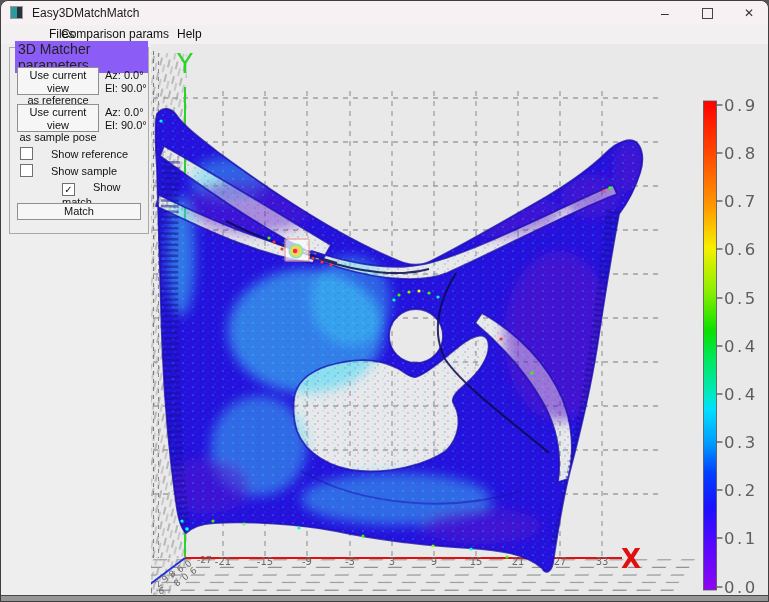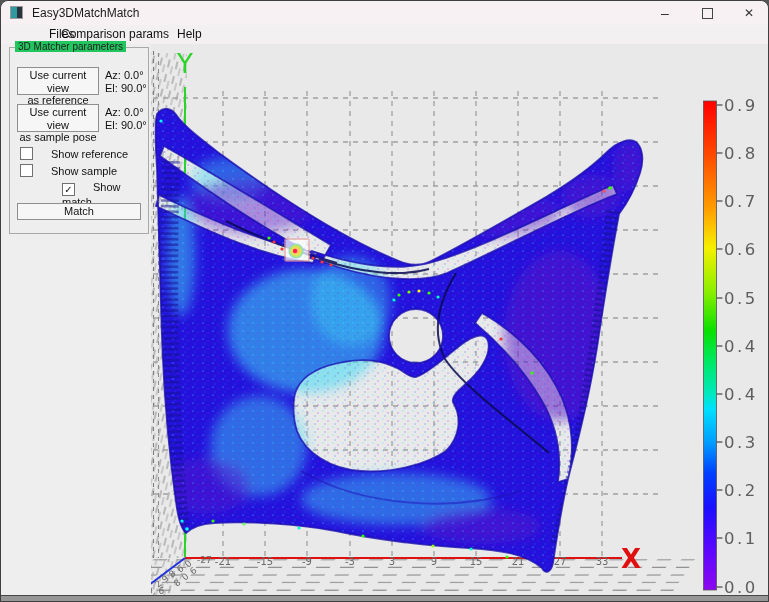--- a/index.html
+++ b/index.html
@@ -17,21 +17,21 @@
   #btn-max{right:46px;}
   #btn-max span{display:inline-block;width:9px;height:9px;border:1px solid #444;margin-top:7px;}
   #btn-close{right:4px;}
   
   #menubar{position:absolute;left:0;top:24px;width:100%;height:19px;background:#f3f0f1;font-size:12px;color:#111;}
   .menuitem{position:absolute;top:2px;margin-left:40px;}
   
   #panel{position:absolute;left:0;top:43px;width:150px;height:559px;background:#eeeeee;}
   #groupbox{position:absolute;left:8px;top:3px;width:140px;height:187px;border:1px solid #a9a9a9;
             box-sizing:border-box;}
-  #grouptitle{position:absolute;left:5px;top:-7px;background:#22c55e;padding:0 3px;font-size:10px;color:#222;}
+  #grouptitle{position:absolute;left:5px;top:-7px;background:#8b5cf6;padding:0 3px;font-size:14px;color:#222;}
   .pbtn{position:absolute;background:#f6f6f6;border:1px solid #8f8f8f;box-sizing:border-box;
         font-size:11px;line-height:12.5px;text-align:center;color:#111;padding-top:1px;}
   #btn-ref{left:7px;top:19px;width:82px;height:28px;}
   #btn-samp{left:7px;top:56px;width:82px;height:28px;}
   .posetext{position:absolute;left:95px;font-size:11px;line-height:12.5px;color:#111;}
   #pose-ref{top:21px;} #pose-samp{top:58px;}
   .cbrow{position:absolute;left:10px;height:13px;font-size:11px;color:#111;}
   #cb1{top:99px;} #cb2{top:116px;} #cb3{top:133px;padding-left:42px;}
   .cbbox{display:inline-block;width:11px;height:11px;background:#fff;border:1px solid #707070;
          vertical-align:-2px;text-align:center;line-height:11px;font-size:10px;color:#111;}

